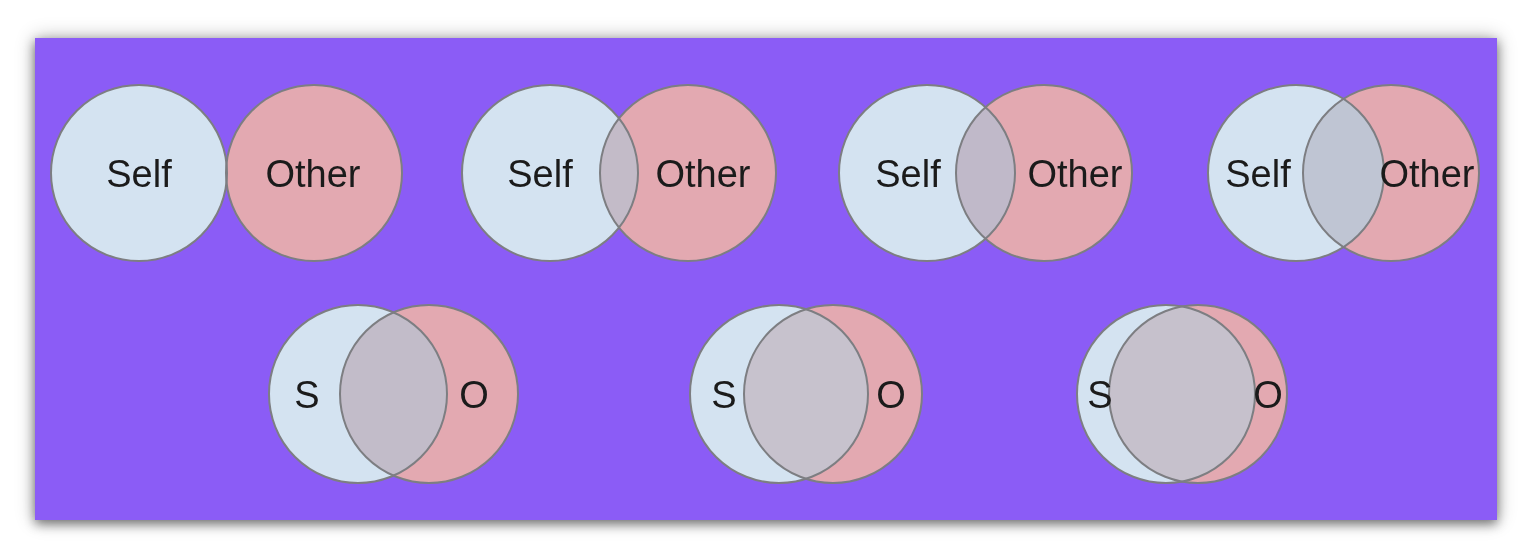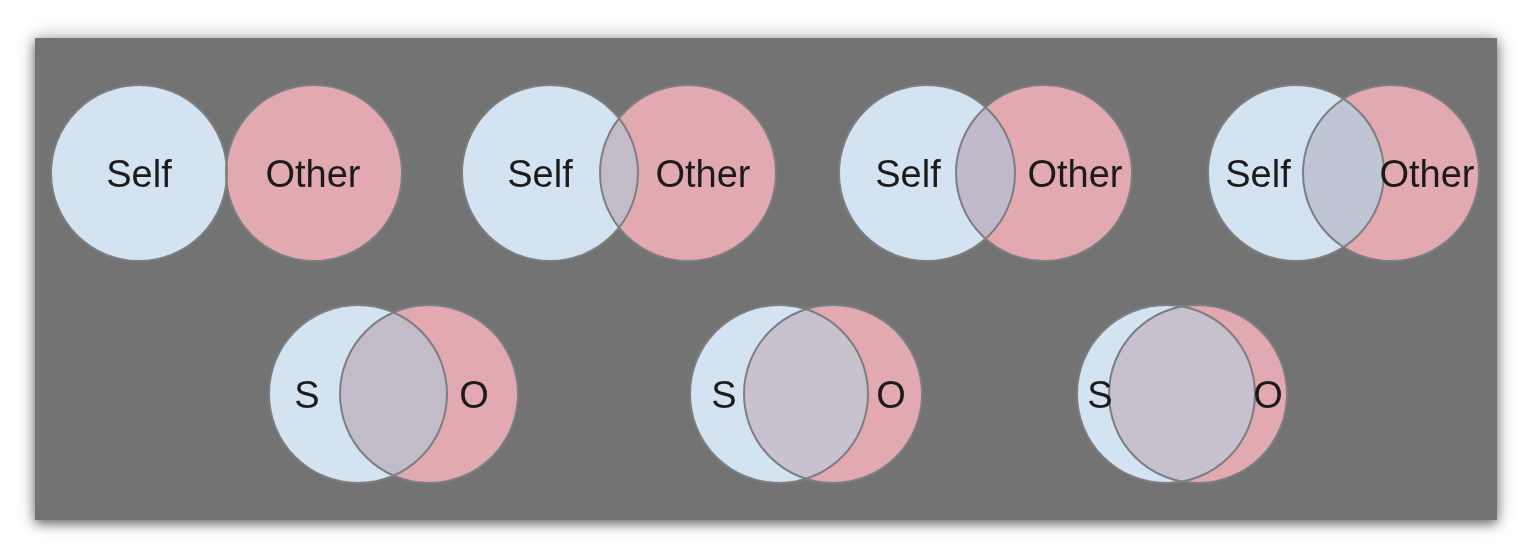--- a/index.html
+++ b/index.html
@@ -14,21 +14,21 @@
     height: 558px;
     background: #ffffff;
     overflow: hidden;
   }
   .panel {
     position: absolute;
     left: 35px;
     top: 38px;
     width: 1462px;
     height: 482px;
-    background: #737373;
+    background: #8b5cf6;
     box-shadow: 0 4px 10px rgba(0,0,0,0.45), 0 0 18px rgba(0,0,0,0.30);
   }
   .panel svg {
     display: block;
     width: 100%;
     height: 100%;
   }
   .venn-label {
     font-family: "Liberation Sans", sans-serif;
     font-size: 38px;

